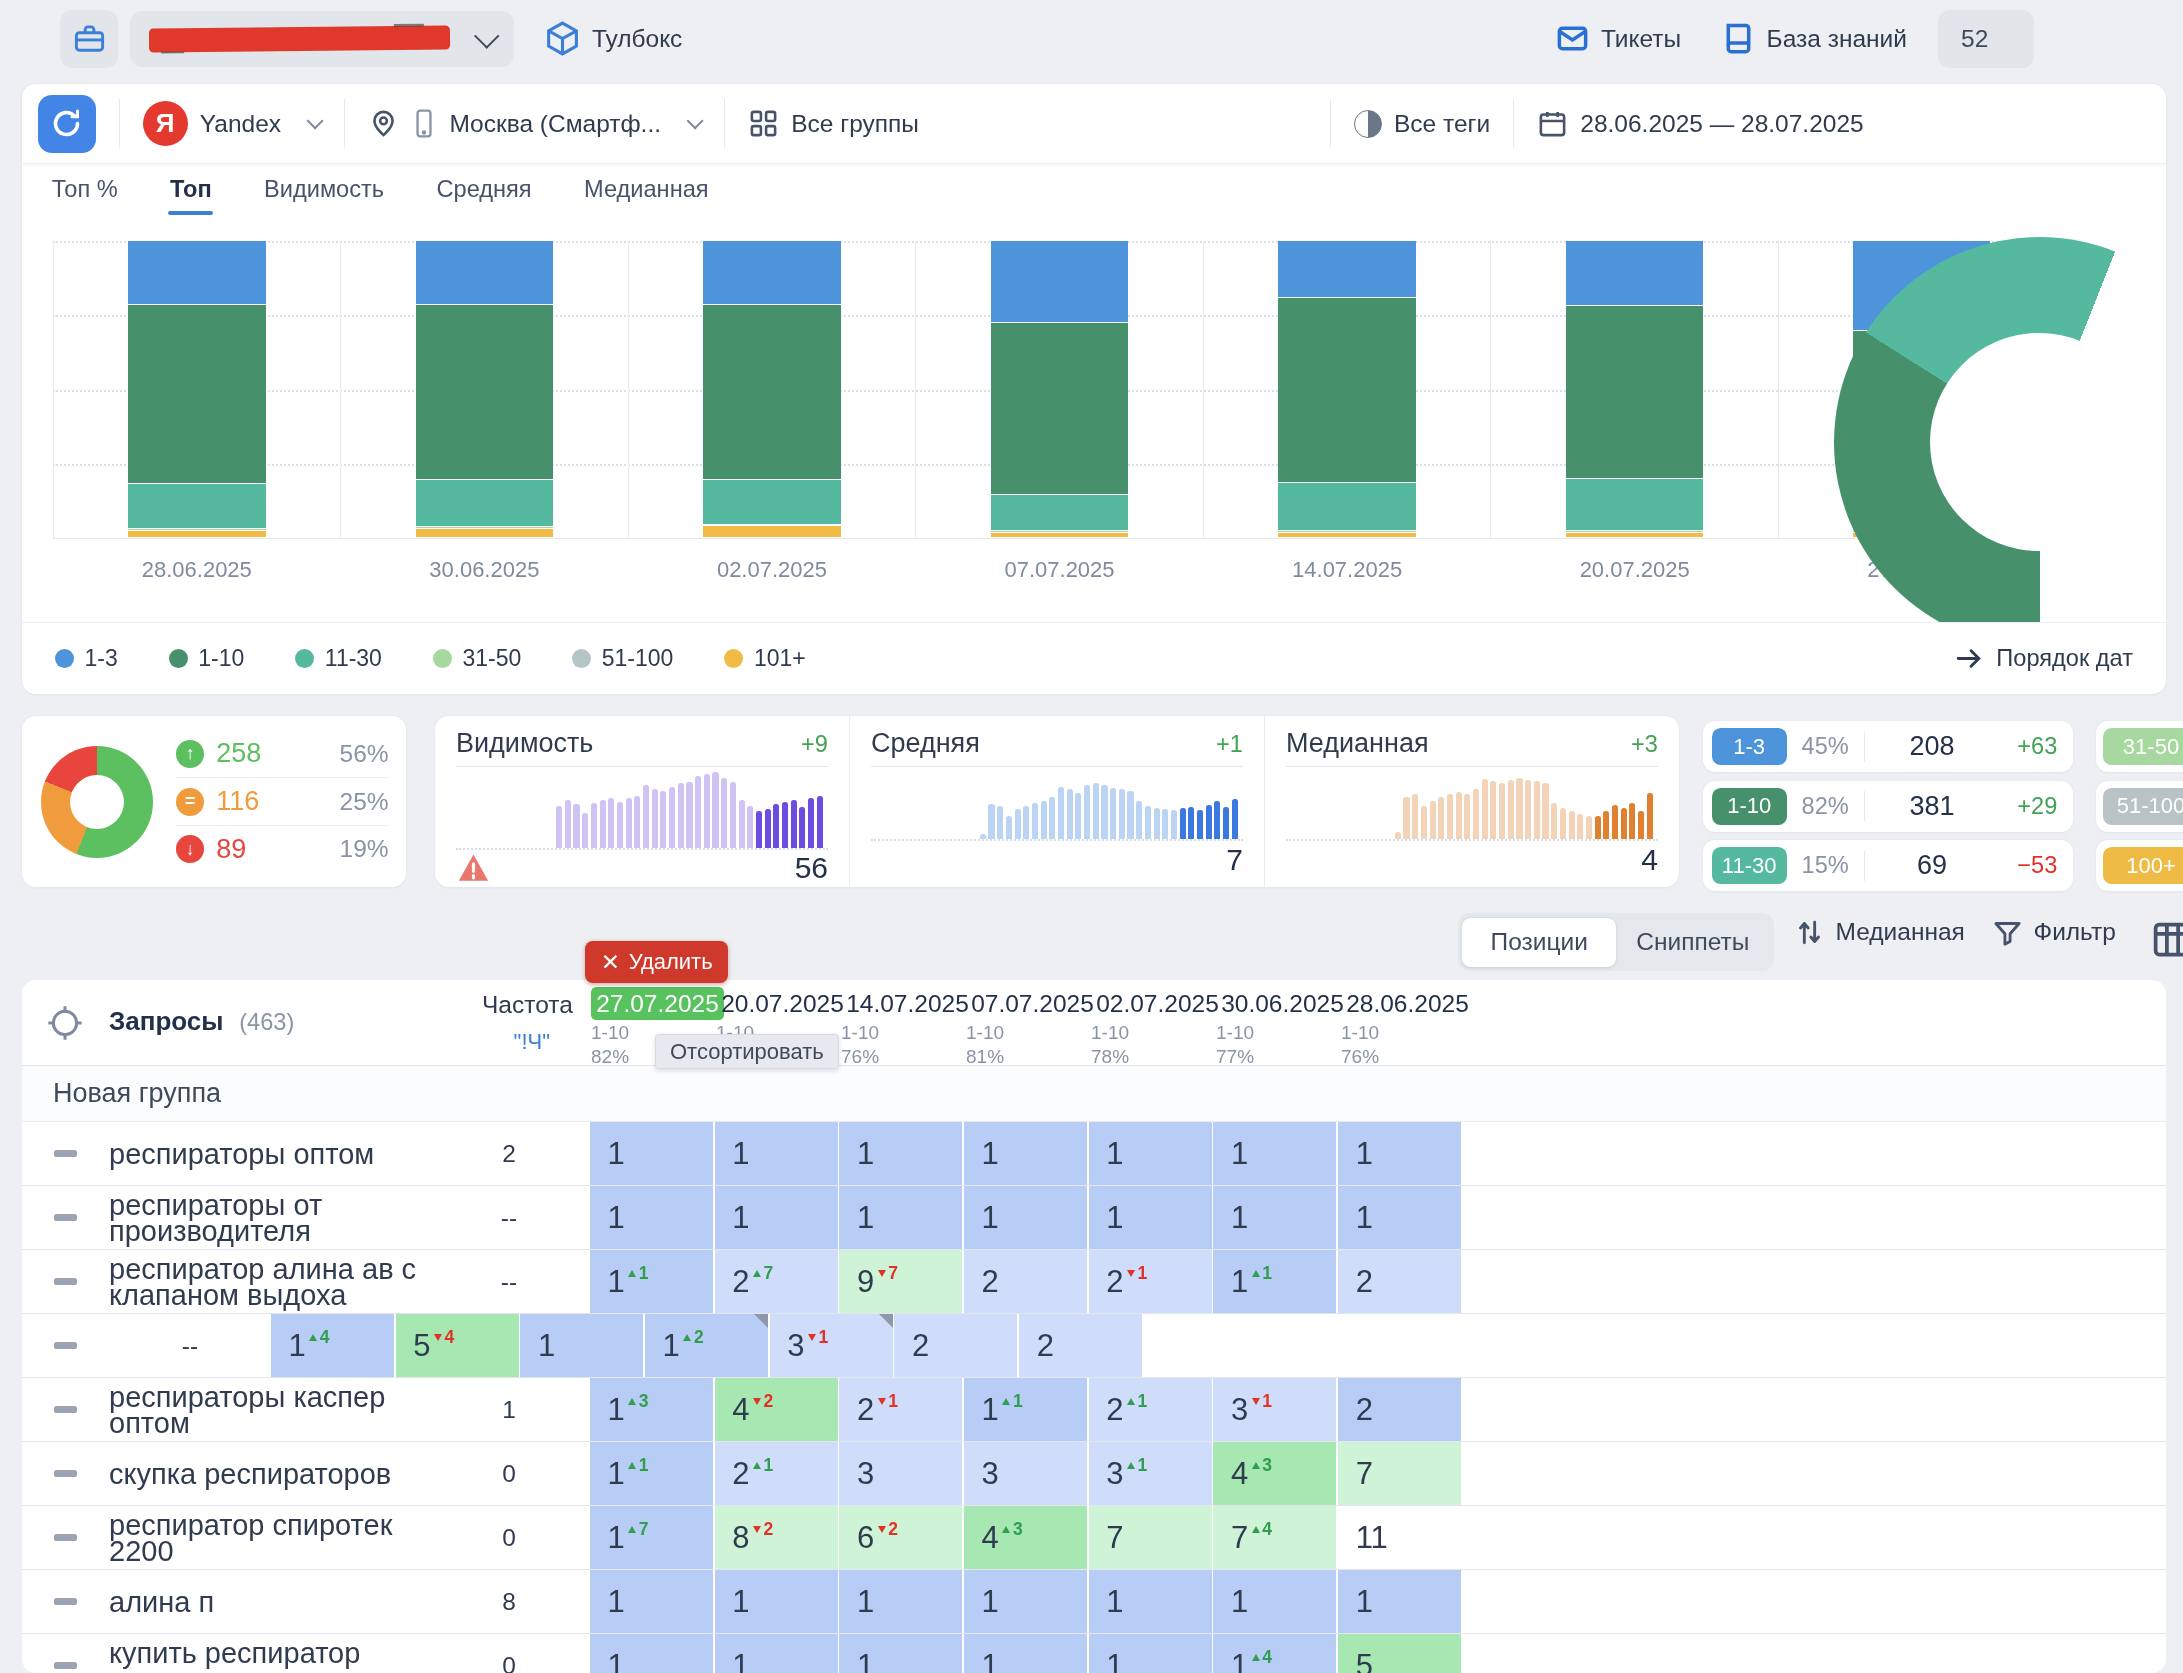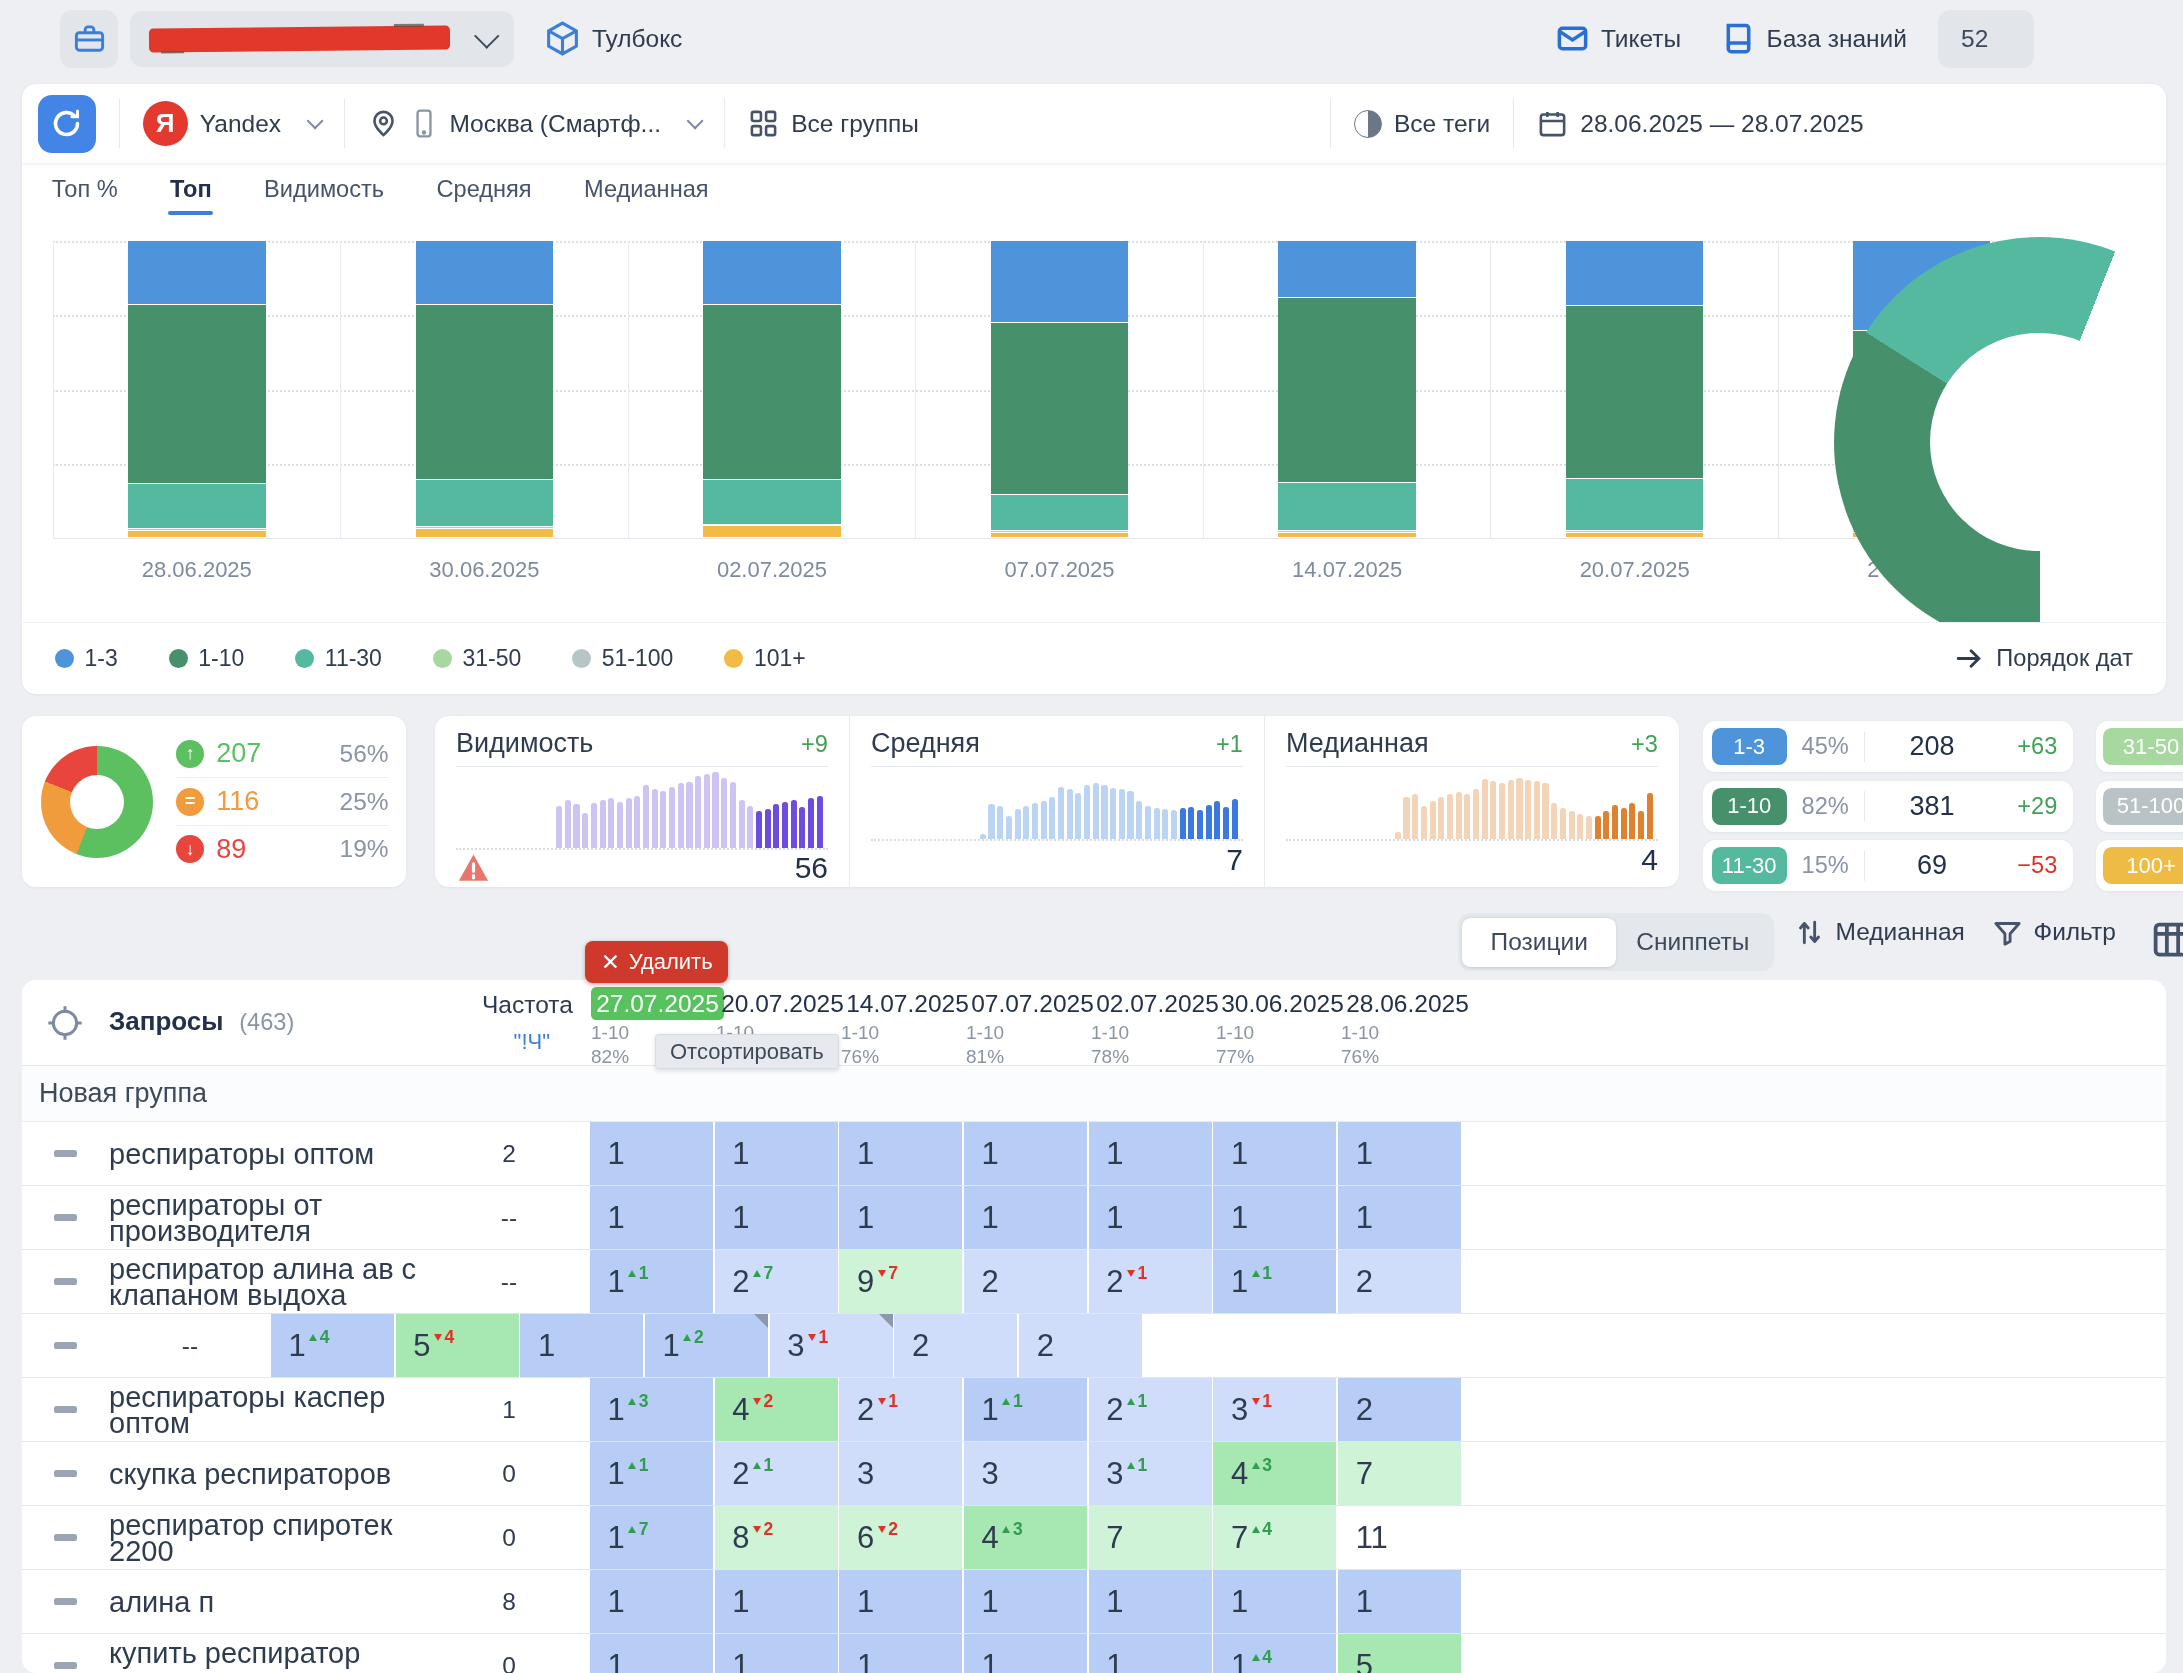--- a/index.html
+++ b/index.html
@@ -93,21 +93,21 @@
   .thead{position:relative;height:86px;border-bottom:1.7px solid #e2e6ec;}
   .queries-h{position:absolute;left:87px;top:26px;font-size:26px;font-weight:bold;color:#22304a;}
   .queries-cnt{font-weight:normal;color:#8a94a6;font-size:23.6px;margin-left:15.7px;}
   .freq-h{position:absolute;left:406px;width:157px;top:10.5px;text-align:right;padding-right:12.2px;font-size:24.5px;color:#2f3b4e;}
   .freq-sub{position:absolute;left:406px;width:157px;top:49px;text-align:right;padding-right:35px;font-size:22px;color:#3b7fd9;}
   .dcol{position:absolute;top:0;width:125px;height:86px;}
   .dcol .dlabel{font-size:24.5px;color:#22304a;margin-top:7px;display:inline-block;padding:2.6px 5.2px;border-radius:5.2px;}
   .dcol .dlabel.hl{background:#57c25e;color:#fff;}
   .dcol .dsub{font-size:19px;color:#8a94a6;line-height:22px;margin-top:1.7px;}
   .tooltip{position:absolute;left:633px;top:54px;height:35px;background:#e7e9ee;border:0.9px solid #d7dbe2;border-radius:3.5px;display:flex;align-items:center;padding:0 14px;font-size:22px;color:#3d4a5c;box-shadow:0 1.7px 4.4px rgba(40,50,70,.15);z-index:4;}
-  .group-h{height:56px;display:flex;align-items:center;padding-left:17px;font-size:27px;color:#3d4a5c;border-bottom:0.9px solid #e8ebf0;background:#fbfcfe;}
+  .group-h{height:56px;display:flex;align-items:center;padding-left:31px;font-size:27px;color:#3d4a5c;border-bottom:0.9px solid #e8ebf0;background:#fbfcfe;}
   .trow{position:relative;height:64px;border-bottom:0.9px solid #e3e7ed;display:flex;}
   .handle-col{width:87px;display:flex;align-items:center;justify-content:center;}
   .handle{width:23px;height:6.1px;border-radius:2.6px;background:#9aa4b2;}
   .query-col{width:319px;display:flex;align-items:center;font-size:29px;color:#2f3b4e;line-height:26px;}
   .freq-col{width:162px;display:flex;align-items:center;justify-content:center;font-size:24.5px;color:#2f3b4e;}
   .cells{display:flex;height:100%;}
   .cell{width:123px;height:100%;margin-right:1.7px;position:relative;display:flex;align-items:center;padding-left:17.5px;font-size:31px;color:#2f3b4e;}
   .cell .delta{display:flex;align-items:center;gap:2.6px;font-size:17.5px;font-weight:bold;margin-left:3.5px;margin-top:-15.7px;}
   .tri-up{width:0;height:0;border-left:4.4px solid transparent;border-right:4.4px solid transparent;border-bottom:7px solid #2f9e4f;}
   .tri-dn{width:0;height:0;border-left:4.4px solid transparent;border-right:4.4px solid transparent;border-top:7px solid #e03327;}
@@ -356,21 +356,21 @@
         <span>Порядок дат</span>
       </div>
     </div>
   </div>
 
   <div class="card donut-card">
     <div class="donut" id="donut" style="background: conic-gradient(rgb(92, 191, 96) 0deg, rgb(92, 191, 96) 56%, rgb(240, 155, 60) 56%, rgb(240, 155, 60) 81%, rgb(232, 70, 60) 81%, rgb(232, 70, 60) 100%);"></div>
     <div class="donut-rows" id="donut-rows">
         <div class="drow">
           <span class="ccirc" style="background: rgb(92, 191, 96);">↑</span>
-          <span style="color: rgb(92, 191, 96);">207</span>
+          <span style="color: rgb(92, 191, 96);">258</span>
           <span class="pct">56%</span>
         </div>
         <div class="drow">
           <span class="ccirc" style="background: rgb(240, 155, 60);">=</span>
           <span style="color: rgb(240, 155, 60);">116</span>
           <span class="pct">25%</span>
         </div>
         <div class="drow">
           <span class="ccirc" style="background: rgb(232, 70, 60);">↓</span>
           <span style="color: rgb(232, 70, 60);">89</span>

